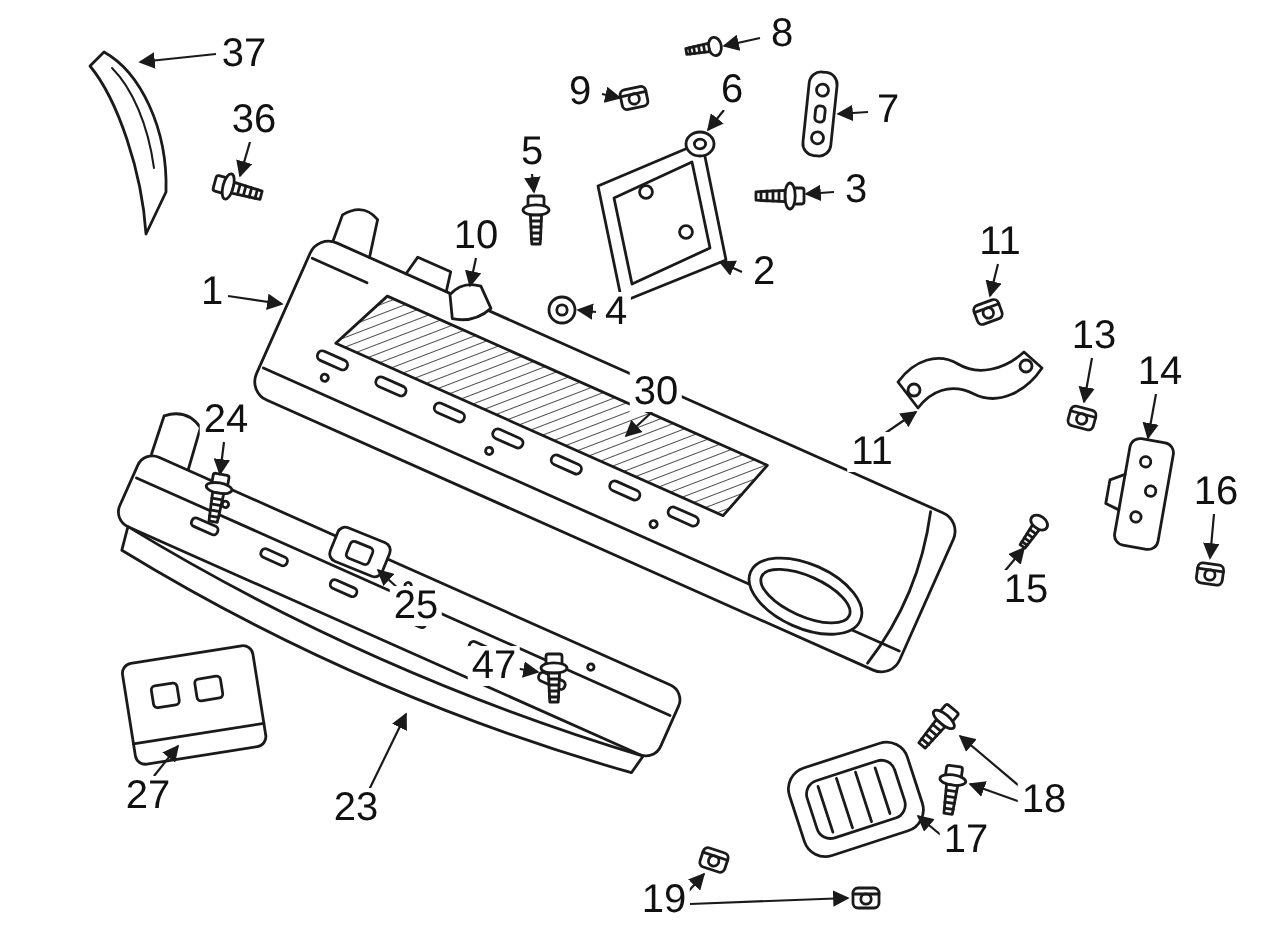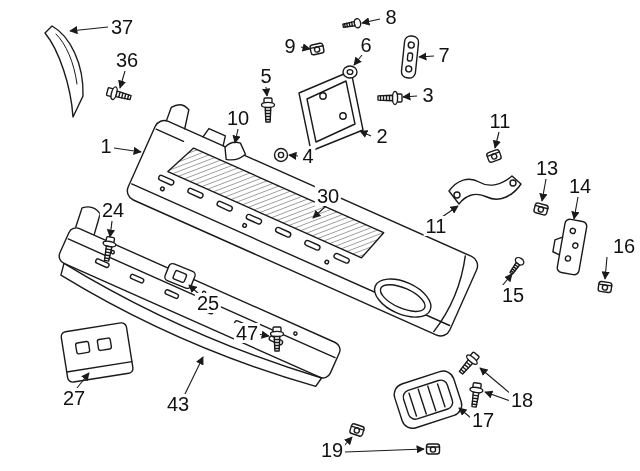--- a/index.html
+++ b/index.html
@@ -224,26 +224,26 @@
   <span class="callout" style="left:366px;top:45px">6</span>
   <span class="callout" style="left:444px;top:55px">7</span>
   <span class="callout" style="left:391px;top:17px">8</span>
   <span class="callout" style="left:290px;top:46px">9</span>
   <span class="callout" style="left:238px;top:118px">10</span>
   <span class="callout" style="left:436px;top:226px">11</span>
   <span class="callout" style="left:500px;top:121px">11</span>
   <span class="callout" style="left:547px;top:168px">13</span>
   <span class="callout" style="left:580px;top:186px">14</span>
   <span class="callout" style="left:513px;top:295px">15</span>
-  <span class="callout" style="left:624px;top:246px">16</span>
+  <span class="callout" style="left:608px;top:246px">16</span>
   <span class="callout" style="left:483px;top:420px">17</span>
   <span class="callout" style="left:522px;top:400px">18</span>
   <span class="callout" style="left:332px;top:450px">19</span>
   <span class="callout" style="left:328px;top:196px">30</span>
   <span class="callout" style="left:122px;top:27px">37</span>
   <span class="callout" style="left:127px;top:60px">36</span>
-  <span class="callout" style="left:178px;top:404px">43</span>
+  <span class="callout" style="left:178px;top:404px">23</span>
   <span class="callout" style="left:113px;top:210px">24</span>
   <span class="callout" style="left:208px;top:303px">25</span>
   <span class="callout" style="left:247px;top:333px">47</span>
   <span class="callout" style="left:74px;top:398px">27</span>
 
 </div>
 
 </body></html>

